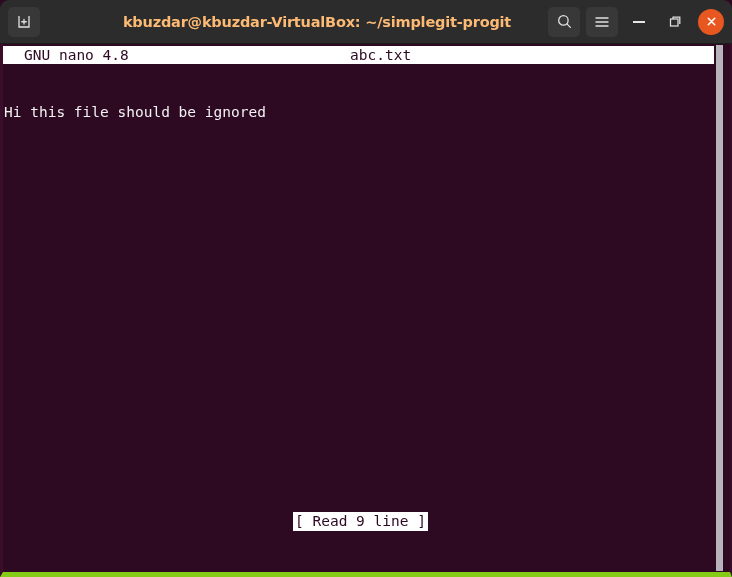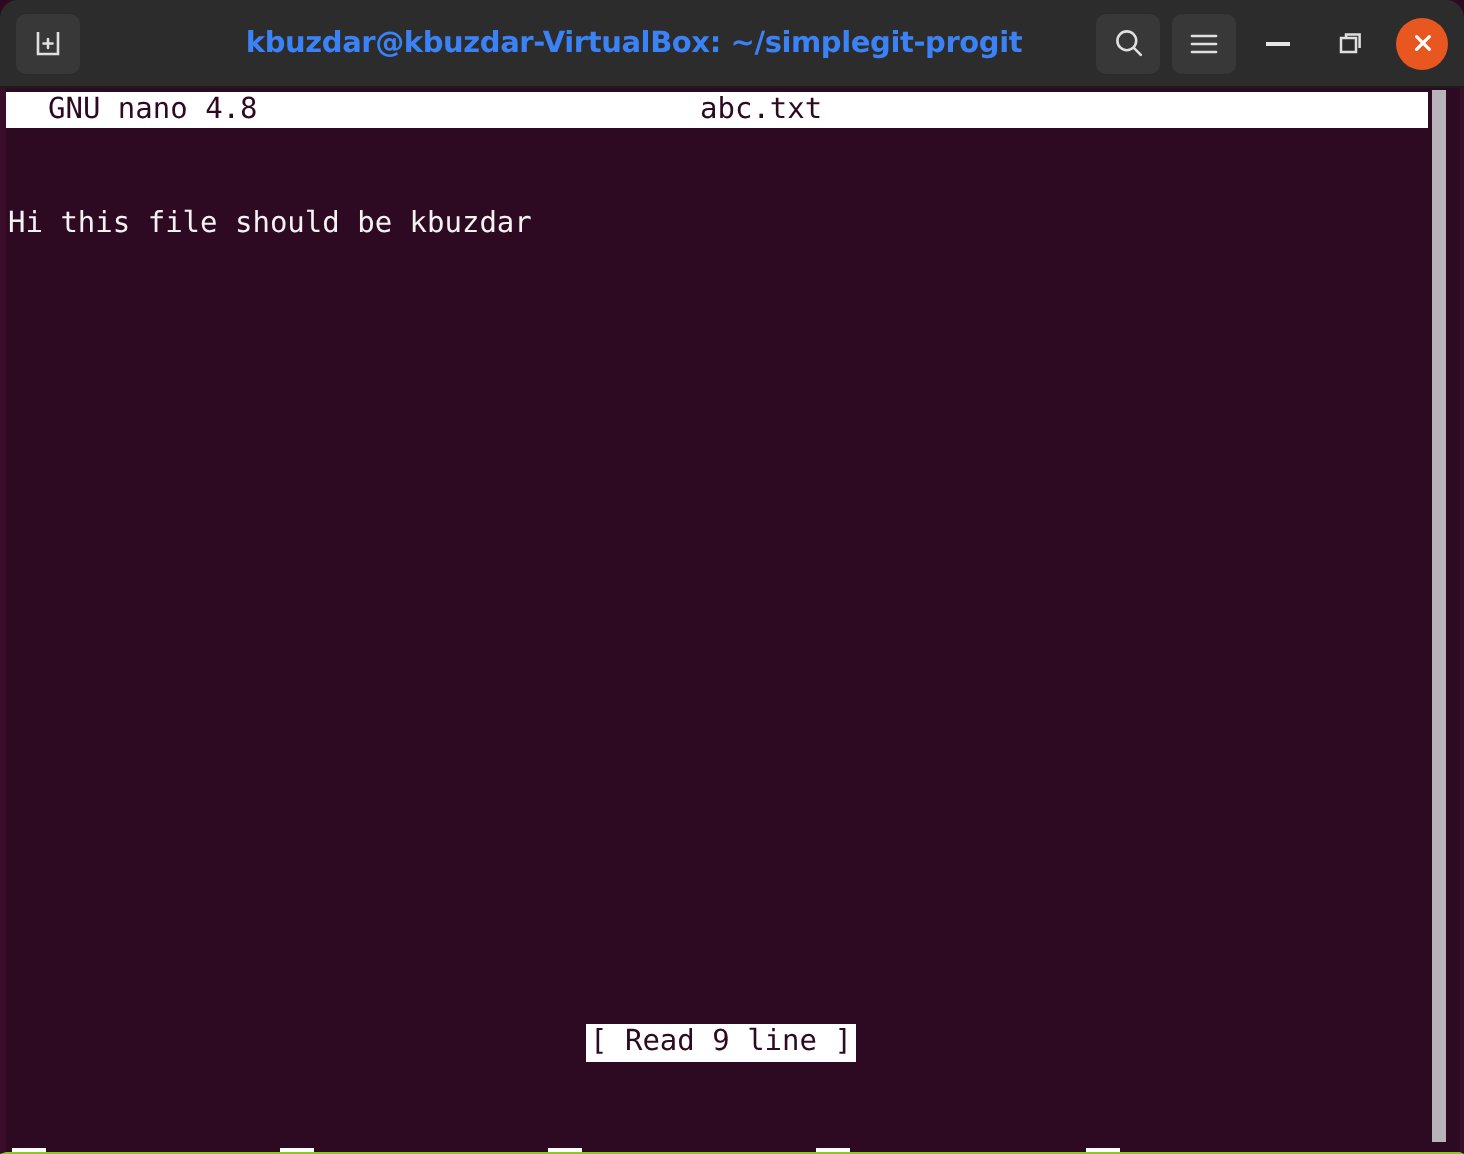--- a/index.html
+++ b/index.html
@@ -42,21 +42,21 @@
     border-radius: 5px;
     background: #383838;
     display: flex;
     align-items: center;
     justify-content: center;
     flex: 0 0 auto;
   }
   .tb-title {
     flex: 1 1 auto;
     text-align: center;
-    color: #3b82f6;
+    color: #fdba74;
     font-family: "DejaVu Sans", sans-serif;
     font-weight: bold;
     font-size: 14.5px;
     letter-spacing: -0.2px;
     white-space: nowrap;
     overflow: hidden;
     padding-left: 46px;
   }
   .tb-right {
     display: flex;
@@ -91,21 +91,21 @@
   
   .terminal {
     position: absolute;
     left: 0;
     top: 44px;
     width: 732px;
     height: 533px;
     background: #2d0922;
     border-left: 3px solid #3a0e2b;
     border-right: 2px solid #3a0e2b;
-    border-bottom: 1px solid #84cc16;
+    border-bottom: 5px solid #84cc16;
     box-sizing: border-box;
     overflow: hidden;
   }
 
   .term-inner {
     position: absolute;
     left: 0; top: 0;
     width: 716px;
     height: 100%;
   }
@@ -272,21 +272,21 @@
 
   <div class="terminal">
     <div class="term-inner">
 
       <div class="nano-header">
         <span class="nh-version">GNU nano 4.8</span>
         <span class="nh-filename">abc.txt</span>
       </div>
 
       <div class="nano-body">
-        <div class="line">Hi this file should be kbuzdar</div>
+        <div class="line">Hi this file should be ignored</div>
       </div>
 
       <div class="status-msg">[ Read 9 line ]</div>
 
       <div class="shortcuts">
 
         <div class="sc-col" style="left:3px;">
           <div class="sc-row">
             <span class="sc-key">^G</span><span class="sc-label"> Get Help</span>
           </div>

